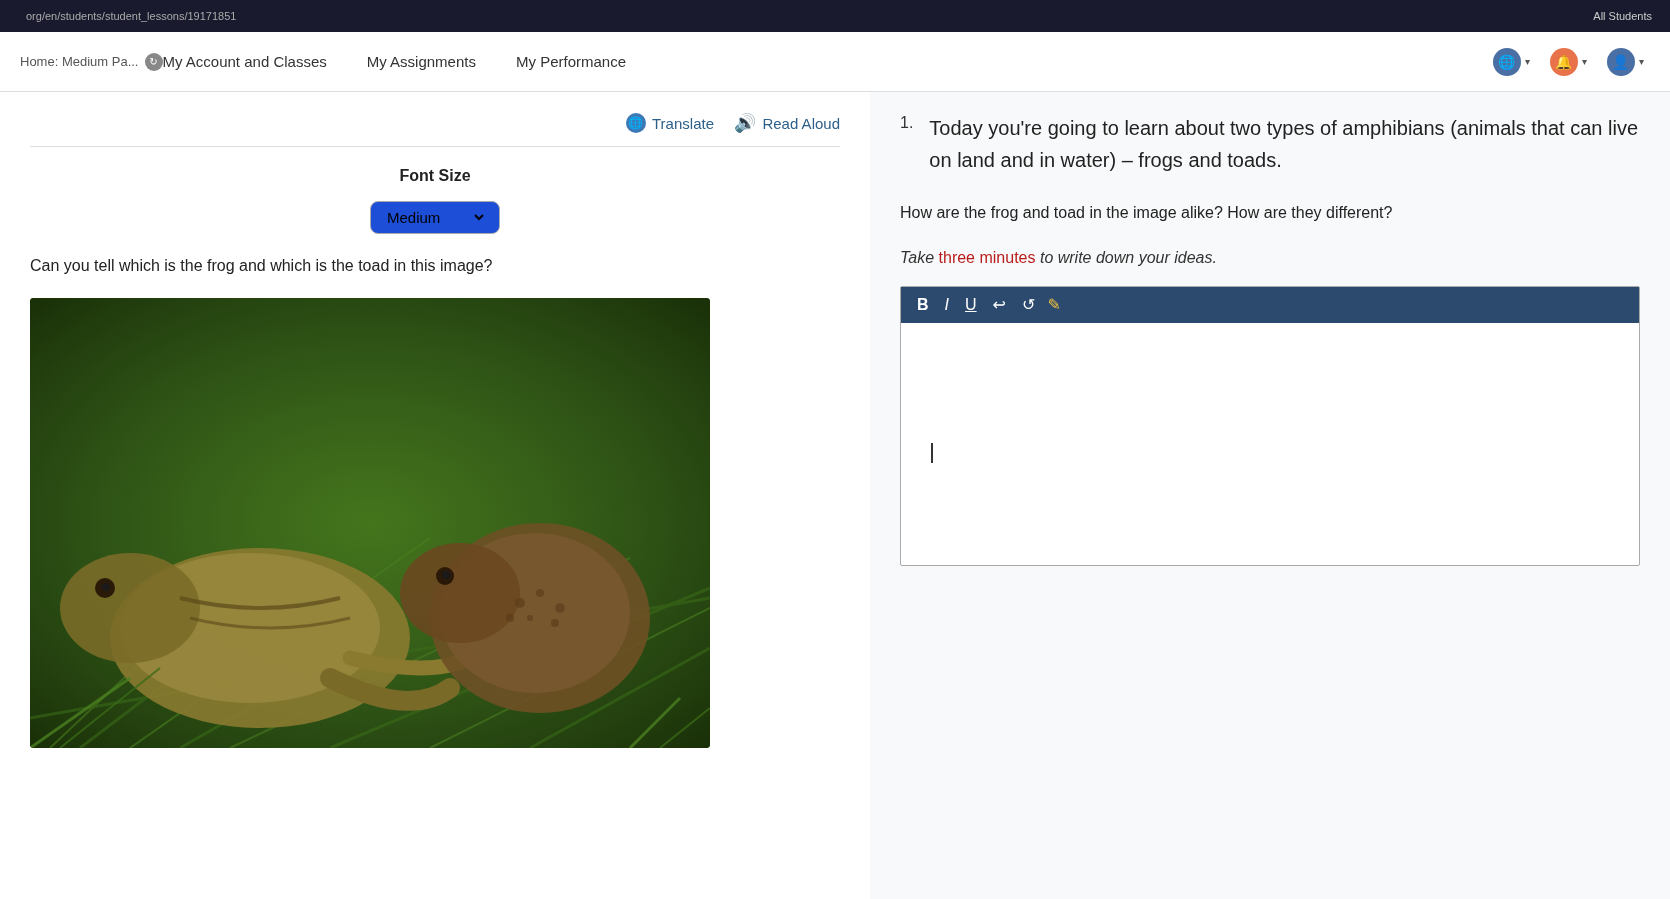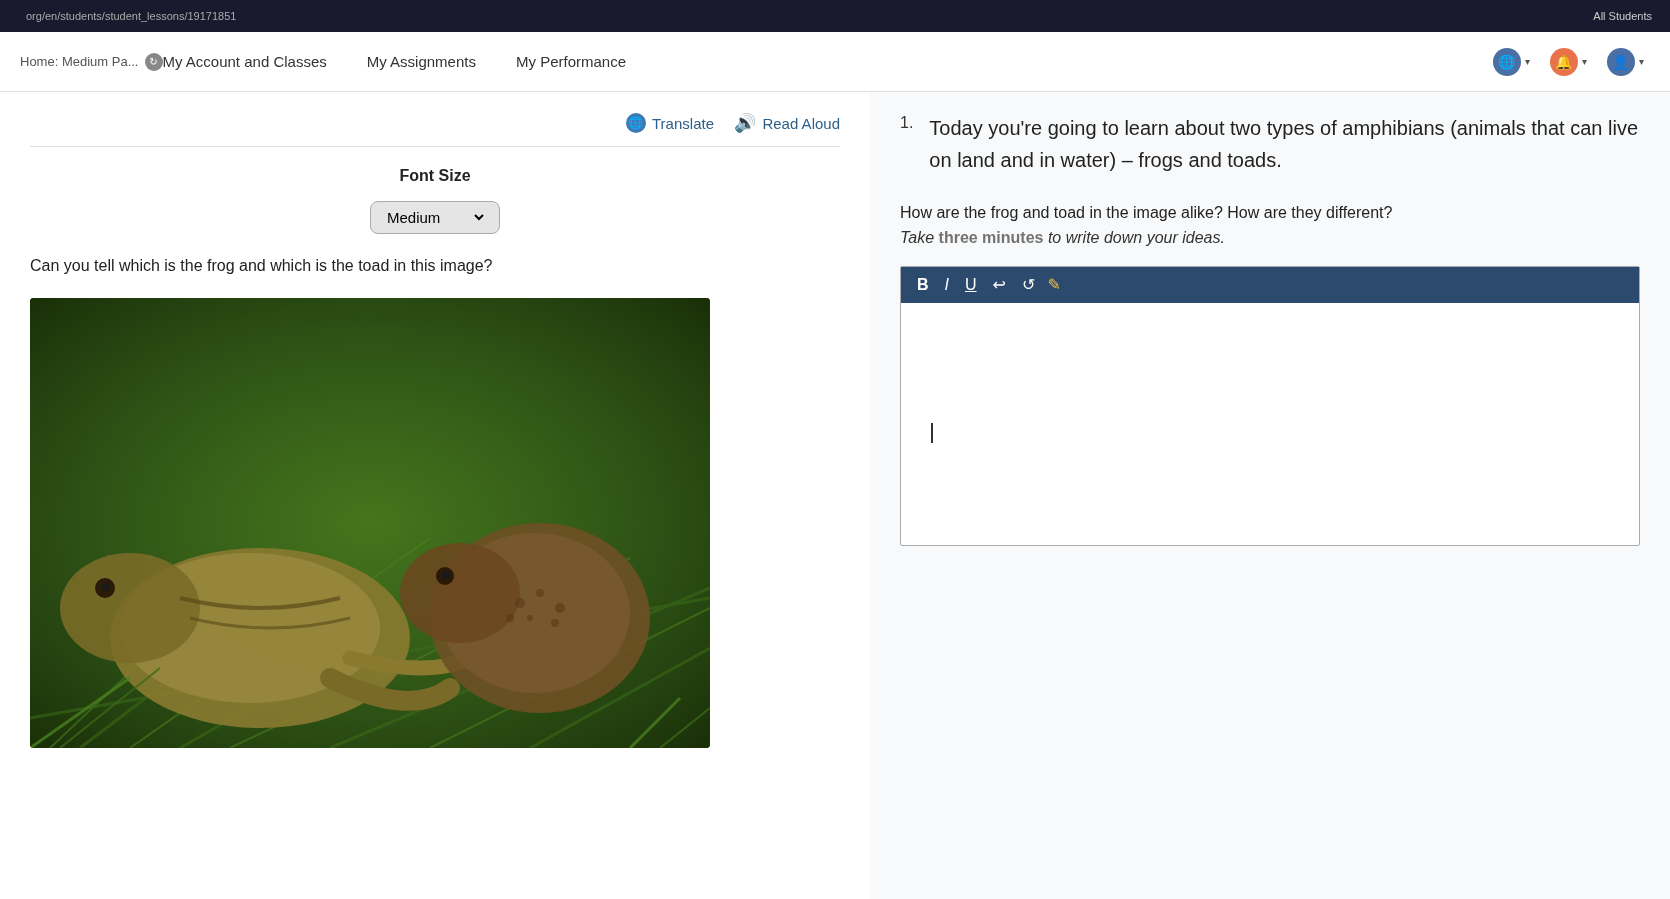--- a/index.html
+++ b/index.html
@@ -185,21 +185,21 @@
       font-size: 16px;
       font-weight: 700;
       color: #222;
     }
 
     .font-size-select {
       border: 1.5px solid #aaa;
       border-radius: 8px;
       padding: 6px 12px;
       font-size: 15px;
-      background: #e5e5e5;
+      background: #1d4ed8;
       display: flex;
       align-items: center;
       gap: 20px;
       cursor: pointer;
       min-width: 130px;
     }
 
     .font-size-select select {
       border: none;
       font-size: 15px;
@@ -253,35 +253,36 @@
     .item-text {
       font-size: 20px;
       color: #222;
       line-height: 1.6;
     }
 
     .question-block {
       font-size: 16px;
       color: #222;
       line-height: 1.6;
+      margin-bottom: 20px;
       padding-left: 0;
     }
 
     .prompt-text {
       font-size: 16px;
       color: #333;
       margin-bottom: 16px;
       font-style: italic;
       line-height: 1.5;
     }
 
     .prompt-text strong {
       font-style: normal;
-      font-weight: 700;
-      color: #737373;
+      font-weight: 400;
+      color: #b91c1c;
     }
 
     
     .text-editor {
       border: 1.5px solid #aaa;
       border-radius: 2px;
       background: #fff;
       min-height: 280px;
     }
 

